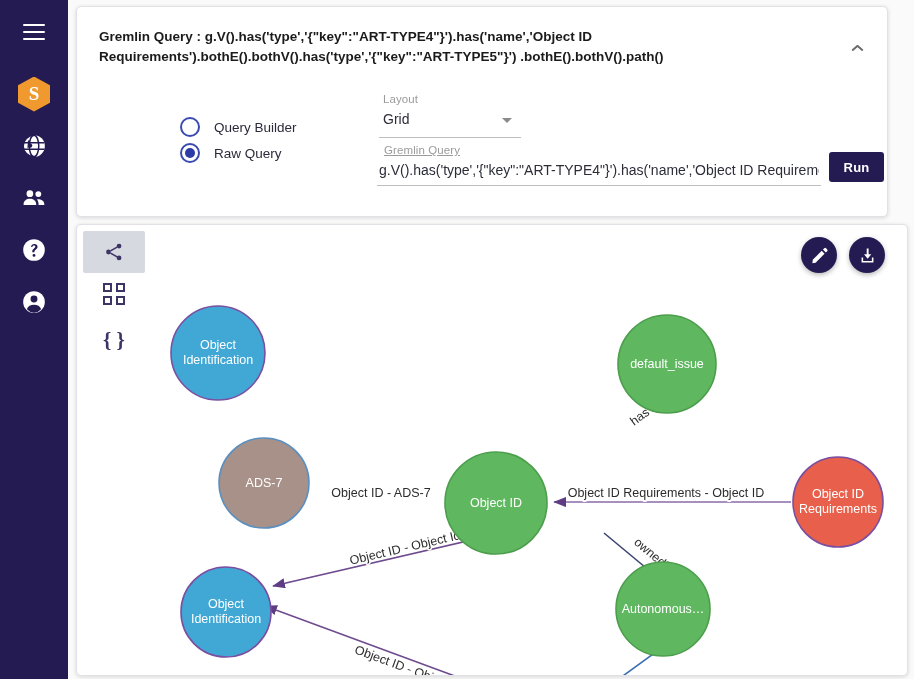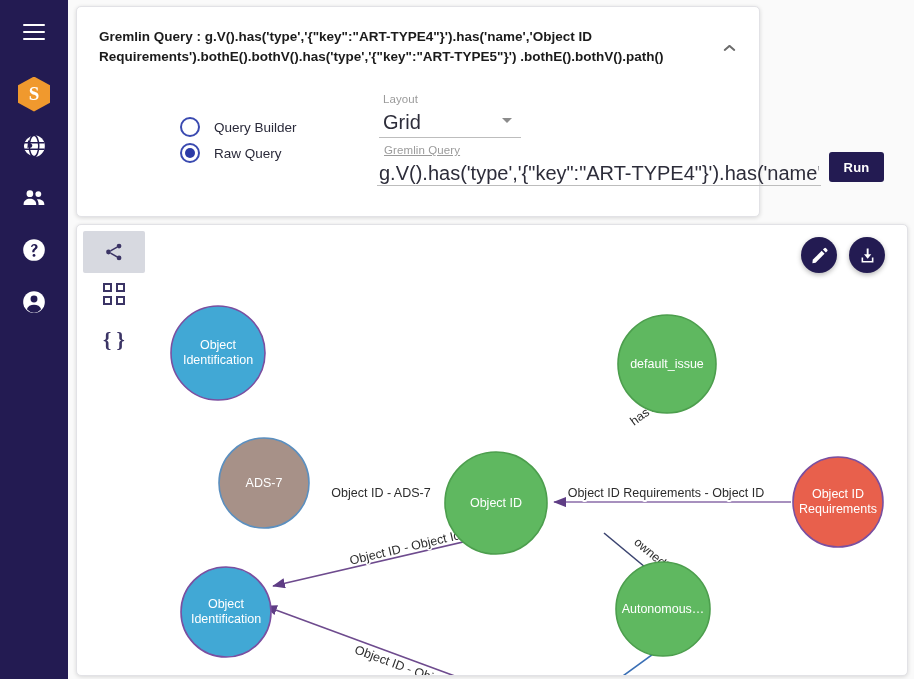--- a/index.html
+++ b/index.html
@@ -36,21 +36,21 @@
     position: absolute; inset: 0; display: flex; align-items: center; justify-content: center;
     color: #ffffff; font-weight: bold; font-size: 19px; font-family: "Liberation Serif", serif;
   }
 
   
   .card {
     position: absolute; background: #ffffff;
     border: 1px solid #e2e2e6; border-radius: 5px;
     box-shadow: 0 1px 4px rgba(0,0,0,0.14);
   }
-  #query-card { left: 76px; top: 6px; width: 684px; height: 211px; }
+  #query-card { left: 76px; top: 6px; width: 812px; height: 211px; }
   #result-card { left: 76px; top: 224px; width: 832px; height: 452px; overflow: hidden; }
 
   
   .query-title {
     position: absolute; left: 22px; top: 20px; width: 760px;
     font-size: 13.5px; font-weight: bold; color: #1b1b1b; line-height: 1.5;
   }
   .collapse-btn {
     position: absolute; right: 16px; top: 26px; width: 28px; height: 28px;
     display: flex; align-items: center; justify-content: center; cursor: pointer;
@@ -74,21 +74,21 @@
   }
   .radio-dot { width: 10px; height: 10px; border-radius: 50%; background: #2c3ba6; }
   .radio-label { margin-left: 14px; font-size: 13.5px; color: #2a2a3a; white-space: nowrap; }
 
   
   .field-label {
     position: absolute; font-size: 11.5px; color: #9b9b9b; letter-spacing: .1px;
   }
   .field-underline { position: absolute; height: 1px; background: #bdbdbd; }
   .field-value {
-    position: absolute; font-size: 20px; color: #2d2d3a; white-space: nowrap;
+    position: absolute; font-size: 14px; color: #2d2d3a; white-space: nowrap;
     overflow: hidden; text-overflow: clip;
   }
   #layout-label { left: 306px; top: 86px; }
   #layout-value { left: 306px; top: 104px; }
   #layout-underline { left: 302px; top: 130px; width: 142px; }
   .select-arrow {
     position: absolute; left: 425px; top: 111px; width: 0; height: 0;
     border-left: 5px solid transparent; border-right: 5px solid transparent;
     border-top: 5px solid #8b8b8b; cursor: pointer;
   }

